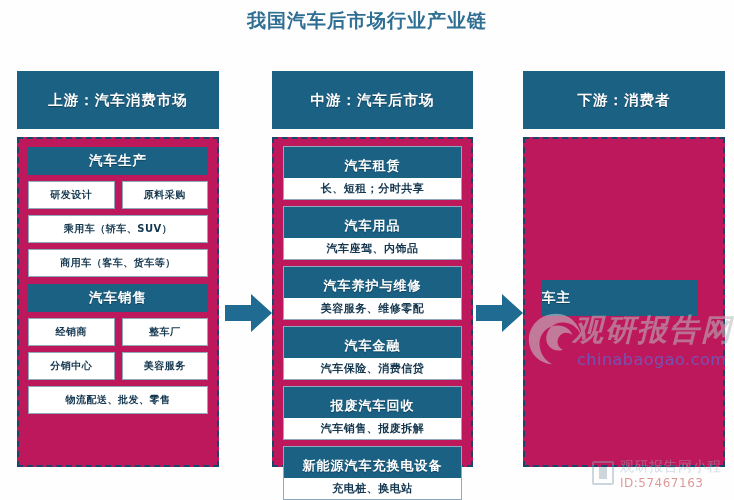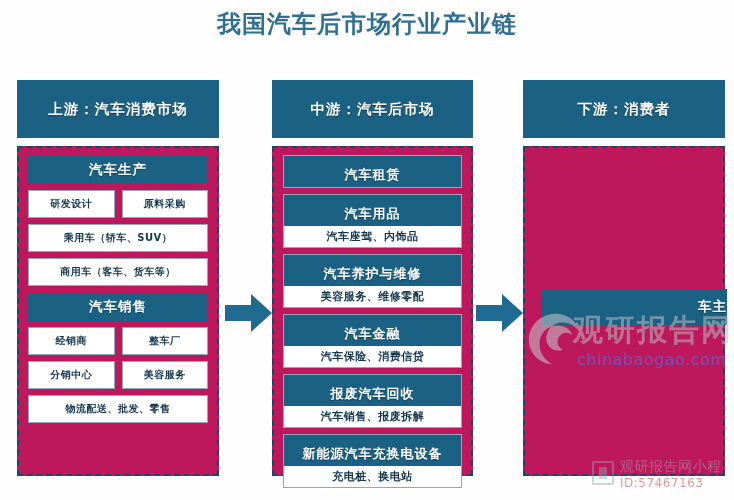--- a/index.html
+++ b/index.html
@@ -21,31 +21,31 @@
     background: #fefefe;
   }
 
   
   .page-title {
     position: absolute;
     top: 8px;
     left: 0;
     width: 734px;
     text-align: center;
-    font-size: 24px;
+    font-size: 19px;
     font-weight: bold;
     letter-spacing: 1px;
     color: #2f6f94;
     text-shadow: 0 1px 0 #ffffff;
   }
 
   
   .column {
     position: absolute;
-    top: 80px;
+    top: 71px;
   }
   .col-up    { left: 17px;  width: 202px; }
   .col-mid   { left: 272px; width: 201px; }
   .col-down  { left: 523px; width: 202px; }
 
   .col-header {
     height: 58px;
     background: #1b6184;
     color: #ffffff;
     font-size: 14.5px;
@@ -124,27 +124,27 @@
     text-align: center;
     padding: 3px 0 3px 0;
     letter-spacing: .5px;
   }
 
   
   .owner-box {
     position: absolute;
     left: 17px;
     top: 141px;
-    width: 185px;
+    width: 156px;
     background: #1b6184;
     color: #ffffff;
     font-size: 13.5px;
     font-weight: bold;
     letter-spacing: 1px;
-    text-align: right;
+    text-align: left;
     padding: 9px 0 9px 0;
     text-shadow: 0 1px 1px rgba(0,0,0,.3);
   }
 
   
   .arrow {
     position: absolute;
     width: 48px;
     height: 42px;
     top: 292px;
@@ -171,20 +171,21 @@
   }
   .wm-text-cn {
     position: absolute;
     left: 48px;
     top: 10px;
     font-size: 30px;
     font-weight: bold;
     color: #b9bcbe;
     letter-spacing: 2px;
     white-space: nowrap;
+    font-style: italic;
   }
   .wm-text-en {
     position: absolute;
     left: 52px;
     top: 50px;
     font-size: 16px;
     color: #3b82f6;
     letter-spacing: .5px;
     white-space: nowrap;
   }
@@ -285,20 +286,21 @@
       <polygon points="0,13 26,13 26,2 47,21 26,40 26,29 0,29" fill="#1f6b92"></polygon>
     </svg>
   </div>
 
   <div class="column col-mid">
     <div class="col-header">中游：汽车后市场</div>
     <div class="dashed-box">
 
       <div class="mid-card">
         <div class="mid-card-title">汽车租赁</div>
+        <div class="mid-card-sub">长、短租；分时共享</div>
       </div>
 
       <div class="mid-card">
         <div class="mid-card-title">汽车用品</div>
         <div class="mid-card-sub">汽车座驾、内饰品</div>
       </div>
 
       <div class="mid-card">
         <div class="mid-card-title">汽车养护与维修</div>
         <div class="mid-card-sub">美容服务、维修零配</div>

